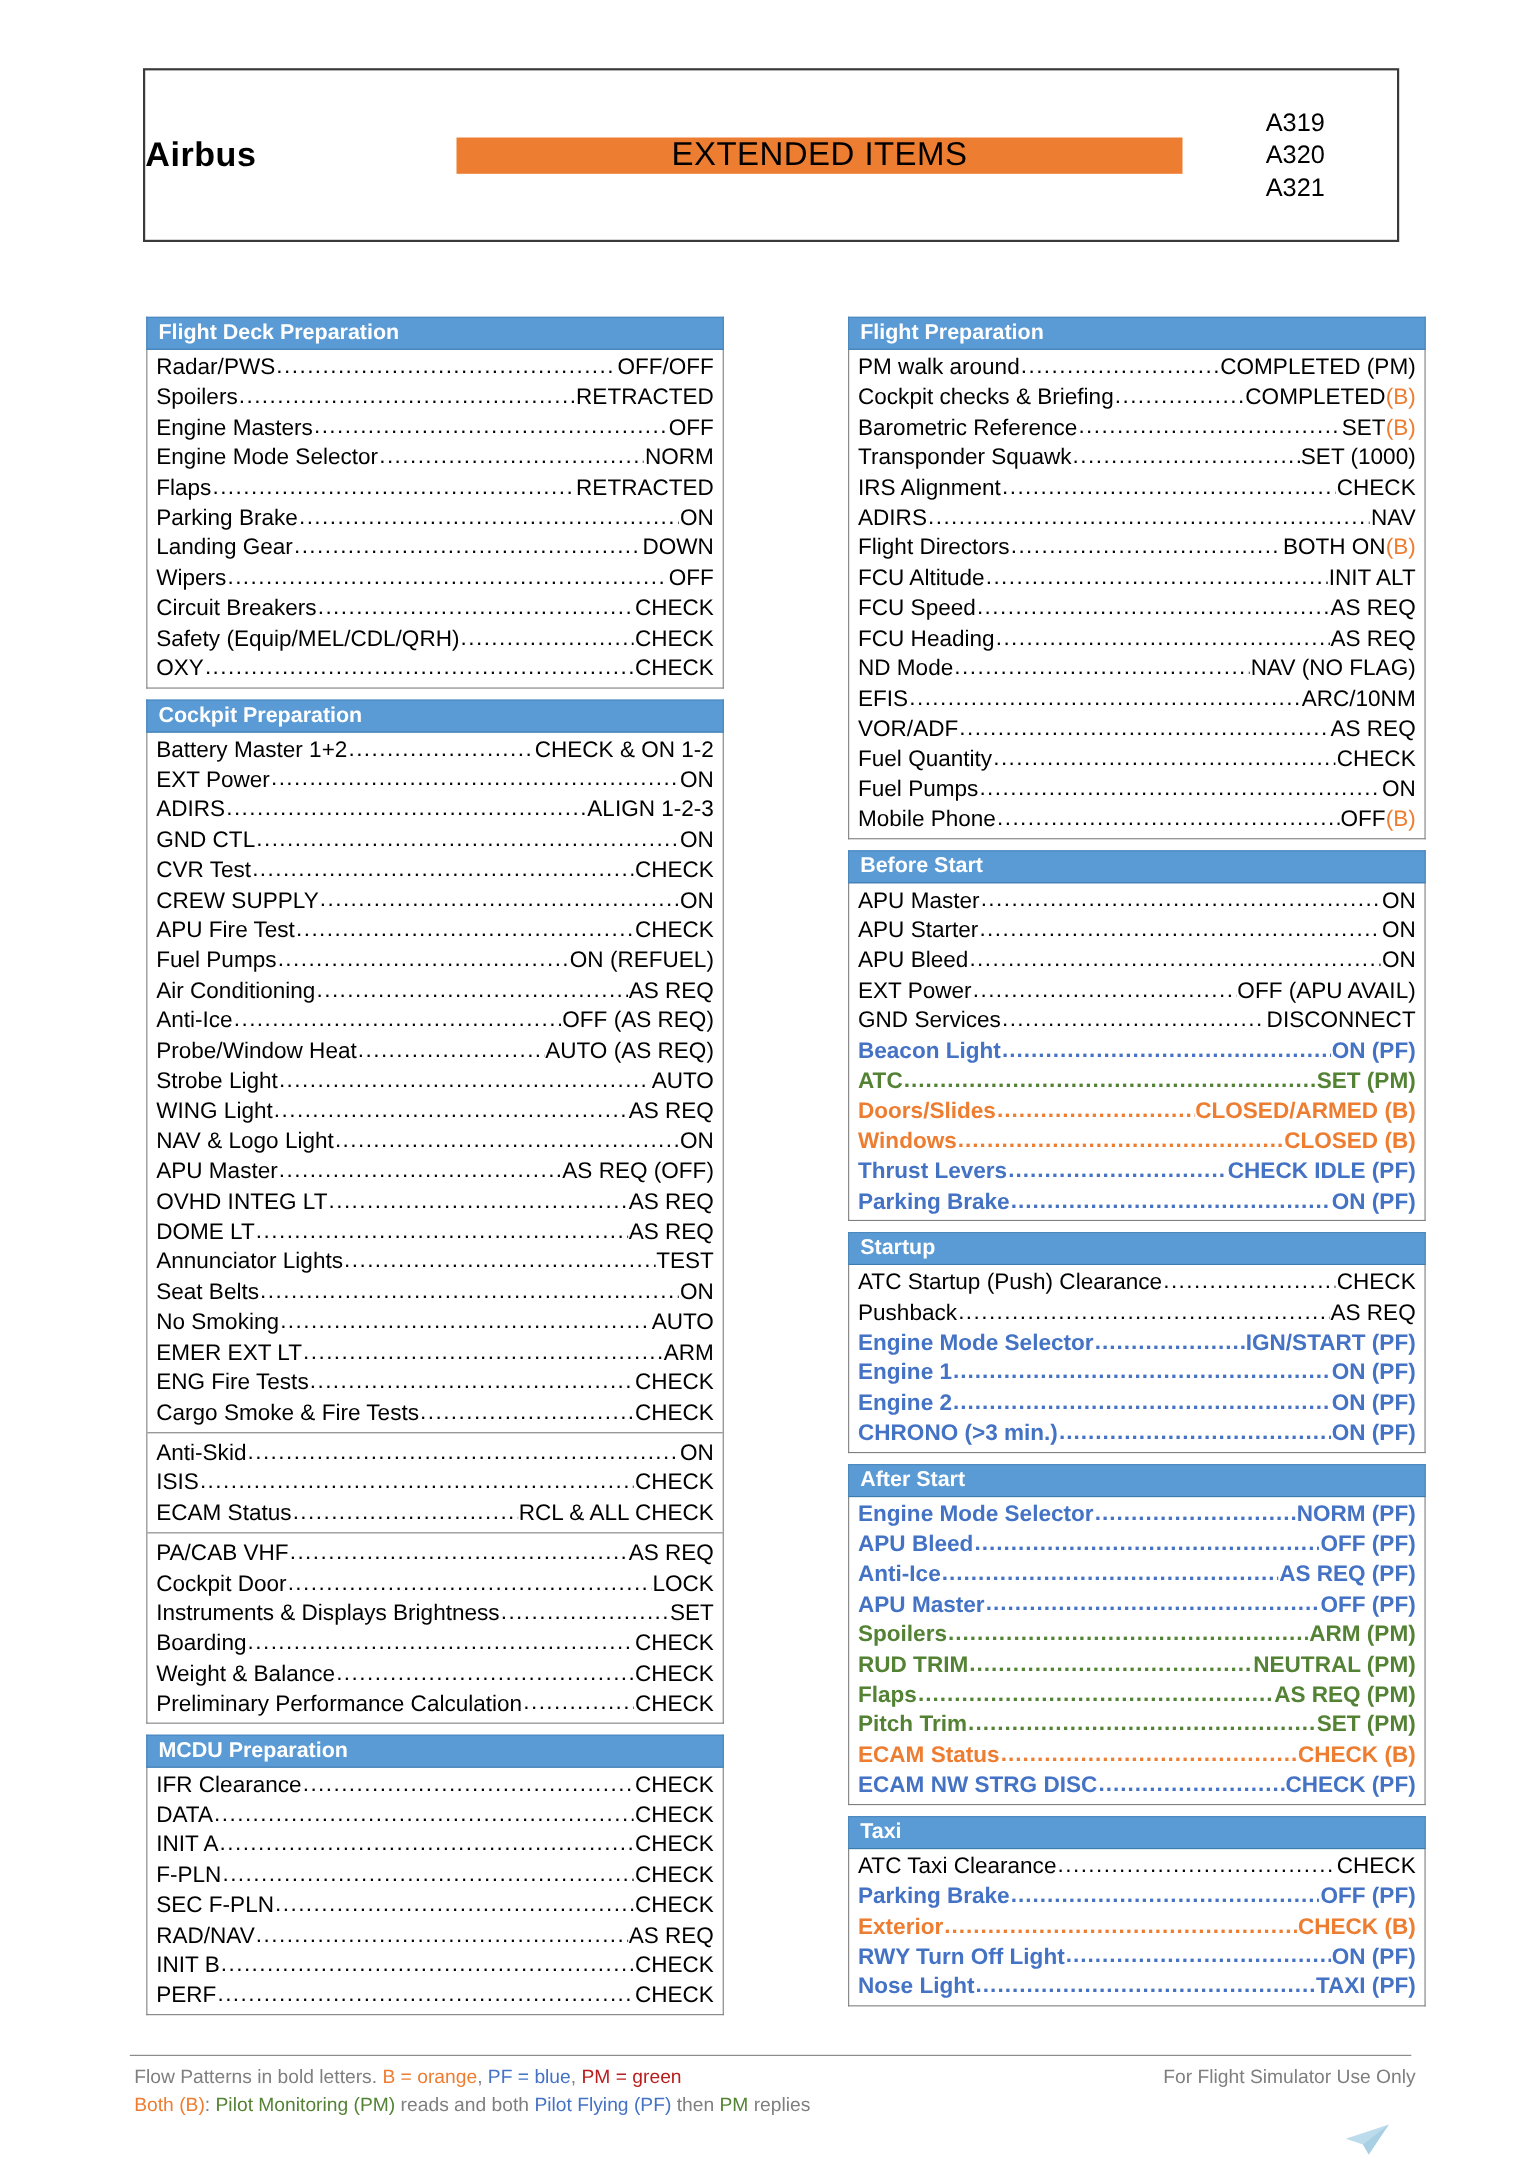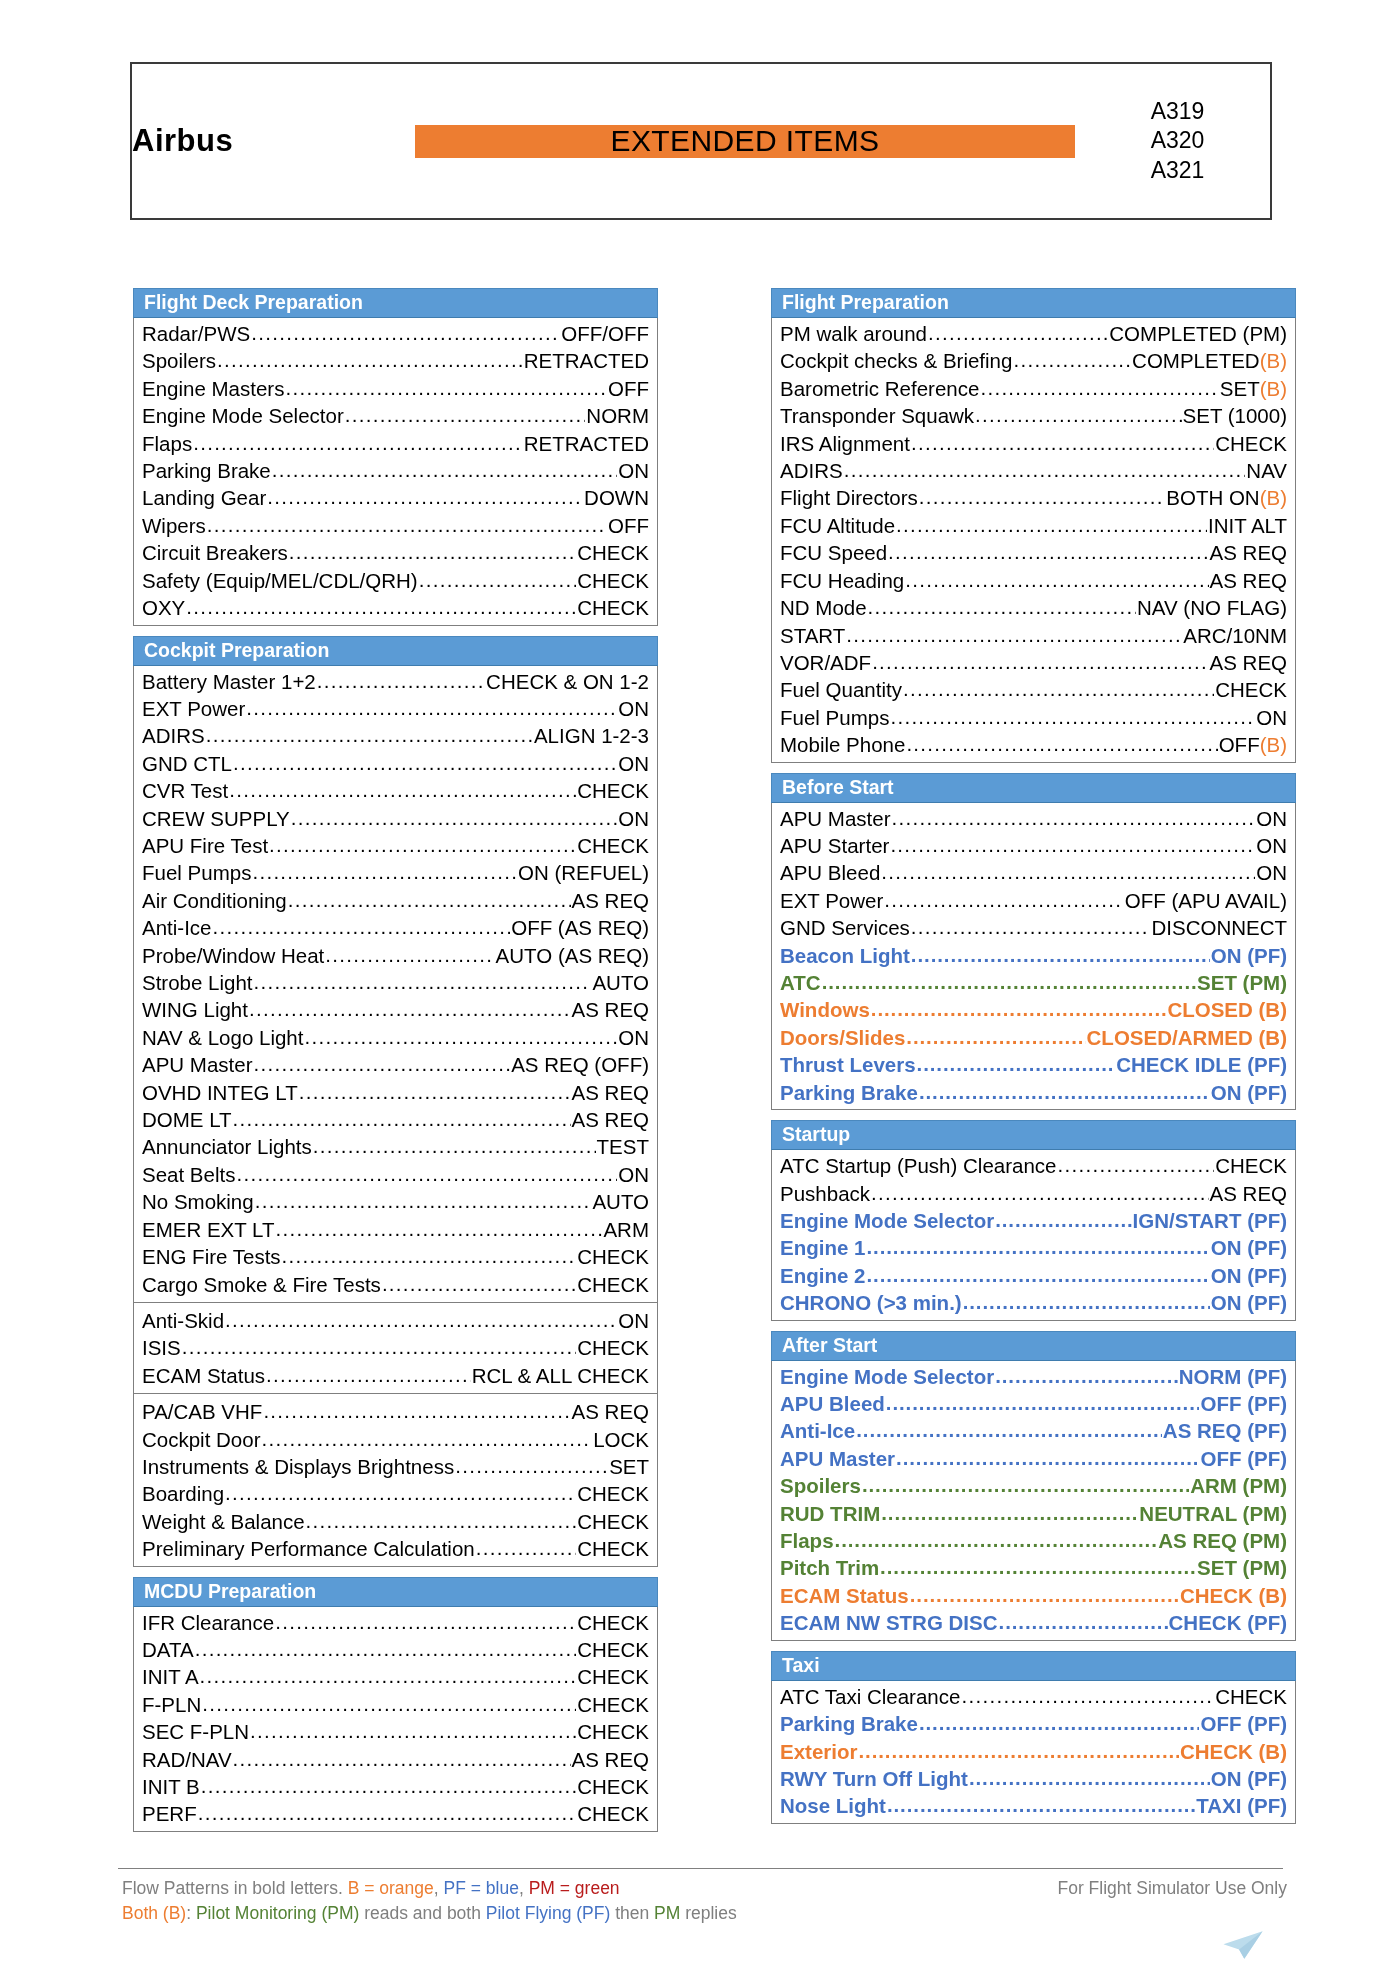--- a/index.html
+++ b/index.html
@@ -523,21 +523,21 @@
             <span class="lbl">FCU Heading</span>
             <span class="dots"></span>
             <span class="val">AS REQ</span>
           </div>
           <div class="row c-black">
             <span class="lbl">ND Mode</span>
             <span class="dots"></span>
             <span class="val">NAV (NO FLAG)</span>
           </div>
           <div class="row c-black">
-            <span class="lbl">START</span>
+            <span class="lbl">EFIS</span>
             <span class="dots"></span>
             <span class="val">ARC/10NM</span>
           </div>
           <div class="row c-black">
             <span class="lbl">VOR/ADF</span>
             <span class="dots"></span>
             <span class="val">AS REQ</span>
           </div>
           <div class="row c-black">
             <span class="lbl">Fuel Quantity</span>
@@ -589,28 +589,28 @@
             <span class="lbl">Beacon Light</span>
             <span class="dots"></span>
             <span class="val">ON (PF)</span>
           </div>
           <div class="row c-green bold">
             <span class="lbl">ATC</span>
             <span class="dots"></span>
             <span class="val">SET (PM)</span>
           </div>
           <div class="row c-orange bold">
+            <span class="lbl">Doors/Slides</span>
+            <span class="dots"></span>
+            <span class="val">CLOSED/ARMED (B)</span>
+          </div>
+          <div class="row c-orange bold">
             <span class="lbl">Windows</span>
             <span class="dots"></span>
             <span class="val">CLOSED (B)</span>
-          </div>
-          <div class="row c-orange bold">
-            <span class="lbl">Doors/Slides</span>
-            <span class="dots"></span>
-            <span class="val">CLOSED/ARMED (B)</span>
           </div>
           <div class="row c-blue bold">
             <span class="lbl">Thrust Levers</span>
             <span class="dots"></span>
             <span class="val">CHECK IDLE (PF)</span>
           </div>
           <div class="row c-blue bold">
             <span class="lbl">Parking Brake</span>
             <span class="dots"></span>
             <span class="val">ON (PF)</span>

